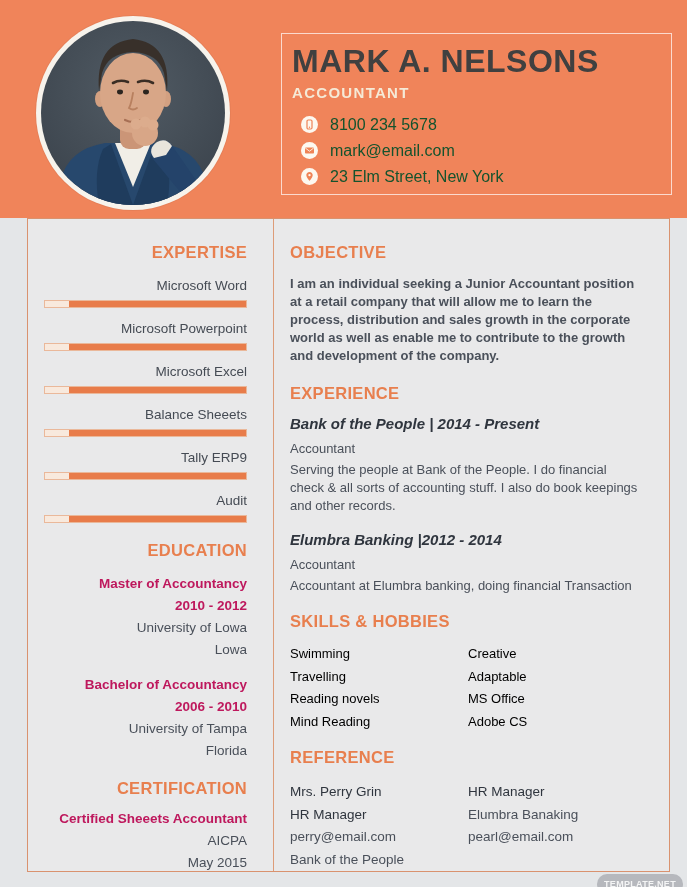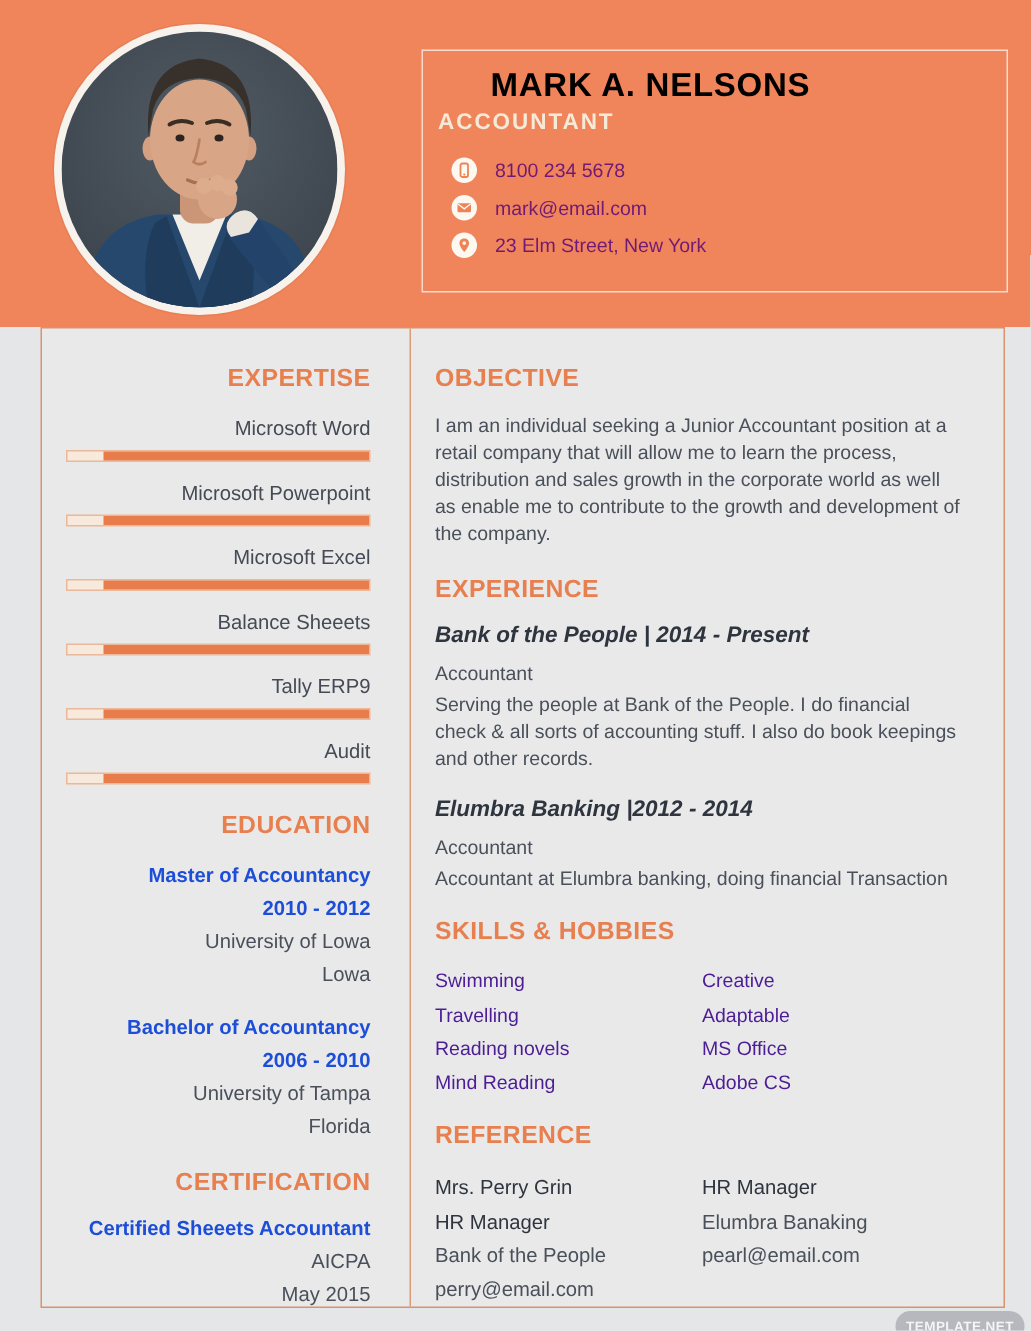--- a/index.html
+++ b/index.html
@@ -13,35 +13,35 @@
     position:absolute;left:0;top:0;width:687px;height:218px;
     background:#f0845a;
   }
   .header-box{
     position:absolute;left:281px;top:33px;width:391px;height:162px;
     border:1px solid rgba(255,255,255,.7);
     box-sizing:border-box;
     padding:11px 0 0 10px;
   }
   .name{
-    font-size:22px;font-weight:bold;letter-spacing:.5px;
-    color:#000000;line-height:1.05;margin-left:35px;
+    font-size:32px;font-weight:bold;letter-spacing:.5px;
+    color:#404040;line-height:1.05;
   }
   .job-title{
     font-size:15px;font-weight:bold;letter-spacing:1.3px;
     color:#f5ead7;margin-top:5px;
   }
   .contacts{margin-top:15px;}
   .contact-row{display:flex;align-items:center;margin-bottom:8px;}
   .contact-icon{
     width:17px;height:17px;border-radius:50%;background:#fdf8f0;
     display:flex;align-items:center;justify-content:center;flex:0 0 17px;
     margin-right:12px;margin-left:9px;
   }
-  .contact-text{font-size:13px;color:#701a75;}
+  .contact-text{font-size:16px;color:#14532d;}
   .photo-ring{
     position:absolute;left:36px;top:16px;width:194px;height:194px;
     border-radius:50%;background:#f7f3ec;
     box-shadow:0 0 0 1px rgba(0,0,0,0.04);
   }
   .photo-ring svg{position:absolute;left:5px;top:5px;}
   .panel{
     position:absolute;left:27px;top:218px;width:643px;height:654px;
     background:#e9e9ea;border:1px solid #d9926f;box-sizing:border-box;
     display:flex;
@@ -66,36 +66,36 @@
   .bar-track{
     height:6px;background:#f8e9dd;border:1px solid rgba(222,143,99,.55);
     position:relative;overflow:hidden;
   }
   .bar-fill{
     position:absolute;right:0;top:-1px;bottom:-1px;background:#e87c4a;
   }
   .edu-h{margin-top:18px;}
   .edu-entry{margin-top:13px;}
   .line{font-size:13.5px;color:#4a505a;line-height:22px;}
-  .line.b{font-weight:bold;color:#1d4ed8;}
+  .line.b{font-weight:bold;color:#be185d;}
   .cert-h{margin-top:17px;}
   .cert-block{margin-top:10px;}
   
   .para{
-    font-size:13px;color:#4a505a;line-height:18px;margin-top:13px;width:352px;
+    font-size:13px;color:#4a505a;line-height:18px;margin-top:13px;width:352px;font-weight:bold;
   }
   .exp-h{margin-top:19px;}
   .job{margin-top:12px;}
   .job-head{font-size:15px;font-weight:bold;color:#2f353e;font-style:italic;}
   .job-role{font-size:13px;color:#4a505a;margin-top:9px;}
   .job-desc{font-size:13px;color:#4a505a;line-height:18px;margin-top:5px;width:352px;}
   .sh-h{margin-top:17px;}
   .two-col{display:flex;margin-top:12px;}
   .two-col .c1{width:178px;}
-  .two-col .cell{font-size:13px;color:#4c1d95;line-height:22.5px;}
+  .two-col .cell{font-size:13px;color:#000000;line-height:22.5px;}
   .ref-h{margin-top:15px;}
   .ref-cols{display:flex;margin-top:14px;}
   .ref-cols .c1{width:178px;}
   .ref-line{font-size:13.5px;color:#4a505a;line-height:22.5px;}
   .ref-line.b{font-weight:normal;color:#2f353e;}
   .watermark{
     position:absolute;right:4px;bottom:-7px;width:86px;height:20px;
     background:rgba(176,179,184,.9);border-radius:10px;
     color:rgba(255,255,255,.85);font-size:9px;font-weight:bold;
     display:flex;align-items:center;justify-content:center;letter-spacing:.3px;
@@ -288,22 +288,22 @@
           <div class="cell">MS Office</div>
           <div class="cell">Adobe CS</div>
         </div>
       </div>
 
       <div class="section-h ref-h">REFERENCE</div>
       <div class="ref-cols">
         <div class="c1">
           <div class="ref-line b">Mrs. Perry Grin</div>
           <div class="ref-line b">HR Manager</div>
+          <div class="ref-line">perry@email.com</div>
           <div class="ref-line">Bank of the People</div>
-          <div class="ref-line">perry@email.com</div>
         </div>
         <div class="c2">
           <div class="ref-line b">HR Manager</div>
           <div class="ref-line">Elumbra Banaking</div>
           <div class="ref-line">pearl@email.com</div>
         </div>
       </div>
     </div>
   </div>
 

